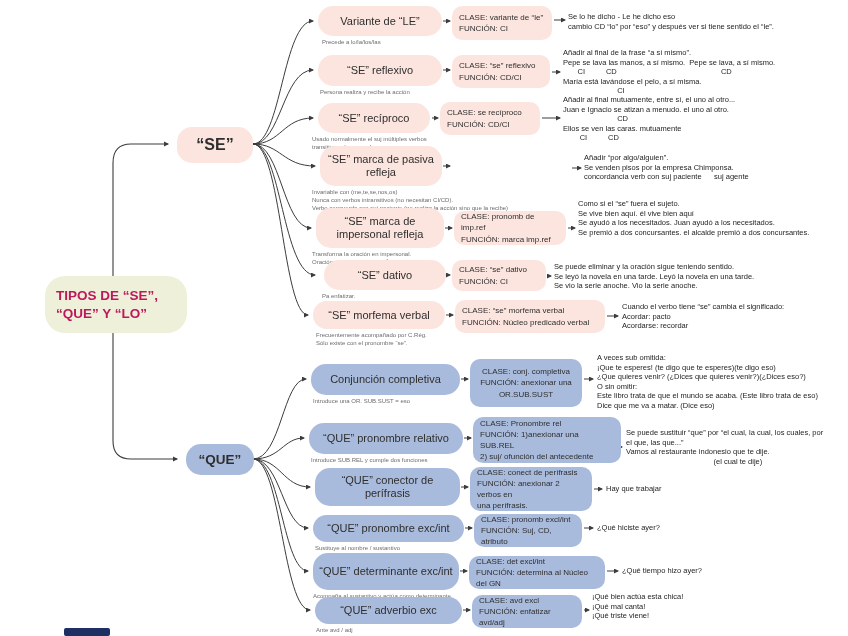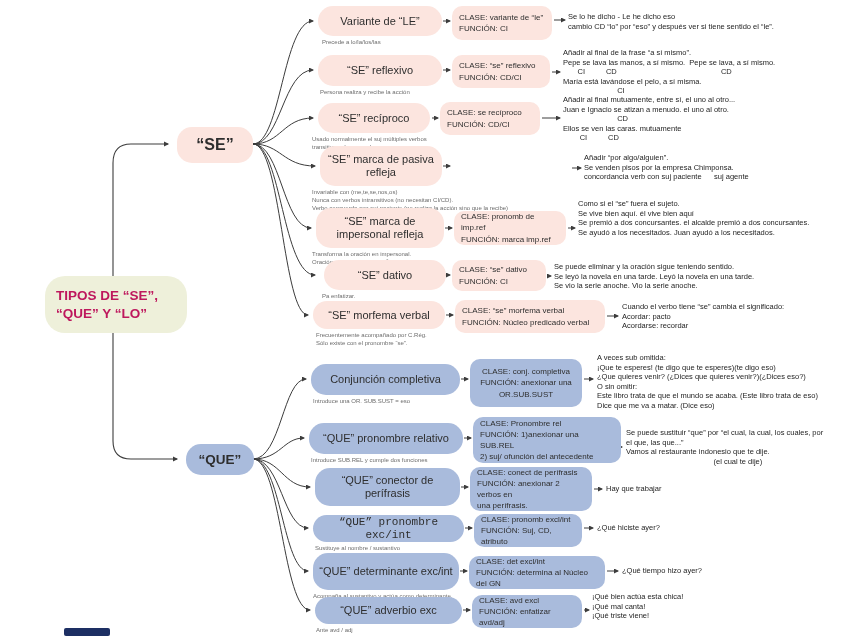--- a/index.html
+++ b/index.html
@@ -116,21 +116,21 @@
   <div class="bubble pink rowlabel" style="left:320px;top:146px;width:122px;height:40px;">“SE” marca de pasiva refleja</div>
   <div class="caption" style="left:312px;top:188px;"><div>Invariable con (me,te,se,nos,os)</div><div>Nunca con verbos intransitivos (no necesitan CI/CD).</div><div>Verbo concuerda con suj paciente (no realiza la acción sino que la recibe)</div></div>
   <div class="example" style="left:584px;top:153px;"><div>Añadir “por algo/alguien”.</div><div>Se venden pisos por la empresa Chimponsa.</div><div>concordancia verb con suj paciente      suj agente</div></div>
 
   <div class="bubble pink rowlabel" style="left:316px;top:208px;width:128px;height:40px;">“SE” marca de impersonal refleja</div>
   <div class="caption" style="left:312px;top:250px;"><div>Transforma la oración en impersonal.</div><div>Oración sin suj y verbo en 3ª persona.</div></div>
   <div class="clasebox pink" style="left:454px;top:211px;width:112px;height:34px;">
       <div>CLASE: pronomb de imp.ref</div>
       <div>FUNCIÓN: marca imp.ref</div>
     </div>
-  <div class="example" style="left:578px;top:199px;"><div>Como si el “se” fuera el sujeto.</div><div>Se vive bien aquí. él vive bien aquí</div><div>Se premió a dos concursantes. el alcalde premió a dos concursantes.</div><div>Se ayudó a los necesitados. Juan ayudó a los necesitados.</div></div>
+  <div class="example" style="left:578px;top:199px;"><div>Como si el “se” fuera el sujeto.</div><div>Se vive bien aquí. él vive bien aquí</div><div>Se ayudó a los necesitados. Juan ayudó a los necesitados.</div><div>Se premió a dos concursantes. el alcalde premió a dos concursantes.</div></div>
 
   <div class="bubble pink rowlabel" style="left:324px;top:260px;width:122px;height:30px;">“SE” dativo</div>
   <div class="caption" style="left:322px;top:292px;"><div>Pa enfatizar.</div></div>
   <div class="clasebox pink" style="left:452px;top:260px;width:94px;height:31px;">
       <div>CLASE: “se” dativo</div>
       <div>FUNCIÓN: CI</div>
     </div>
   <div class="example" style="left:554px;top:262px;"><div>Se puede eliminar y la oración sigue teniendo sentido.</div><div>Se leyó la novela en una tarde. Leyó la novela en una tarde.</div><div>Se vio la serie anoche. Vio la serie anoche.</div></div>
 
   <div class="bubble pink rowlabel" style="left:313px;top:301px;width:132px;height:28px;">“SE” morfema verbal</div>
@@ -160,21 +160,21 @@
   <div class="example" style="left:626px;top:428px;"><div>Se puede sustituir “que” por “el cual, la cual, los cuales, por</div><div>el que, las que...”</div><div>Vamos al restaurante indonesio que te dije.</div><div>                                          (el cual te dije)</div></div>
 
   <div class="bubble blue rowlabel" style="left:315px;top:468px;width:145px;height:38px;">“QUE” conector de perífrasis</div>
   <div class="clasebox blue" style="left:470px;top:467px;width:122px;height:44px;">
       <div>CLASE: conect de perífrasis</div>
       <div>FUNCIÓN: anexionar 2 verbos en</div>
       <div>una perífrasis.</div>
     </div>
   <div class="example" style="left:606px;top:484px;"><div>Hay que trabajar</div></div>
 
-  <div class="bubble blue rowlabel" style="left:313px;top:515px;width:151px;height:27px;font-family:Liberation Mono, monospace;">“QUE” pronombre exc/int</div>
+  <div class="bubble blue rowlabel" style="left:313px;top:515px;width:151px;height:27px;">“QUE” pronombre exc/int</div>
   <div class="caption" style="left:315px;top:544px;"><div>Sustituye al nombre / sustantivo</div></div>
   <div class="clasebox blue" style="left:474px;top:514px;width:108px;height:33px;">
       <div>CLASE: pronomb excl/int</div>
       <div>FUNCIÓN: Suj, CD, atributo</div>
     </div>
   <div class="example" style="left:597px;top:523px;"><div>¿Qué hiciste ayer?</div></div>
 
   <div class="bubble blue rowlabel" style="left:313px;top:553px;width:146px;height:37px;">“QUE” determinante exc/int</div>
   <div class="caption" style="left:313px;top:592px;"><div>Acompaña al sustantivo y actúa como determinante.</div></div>
   <div class="clasebox blue" style="left:469px;top:556px;width:136px;height:33px;">

